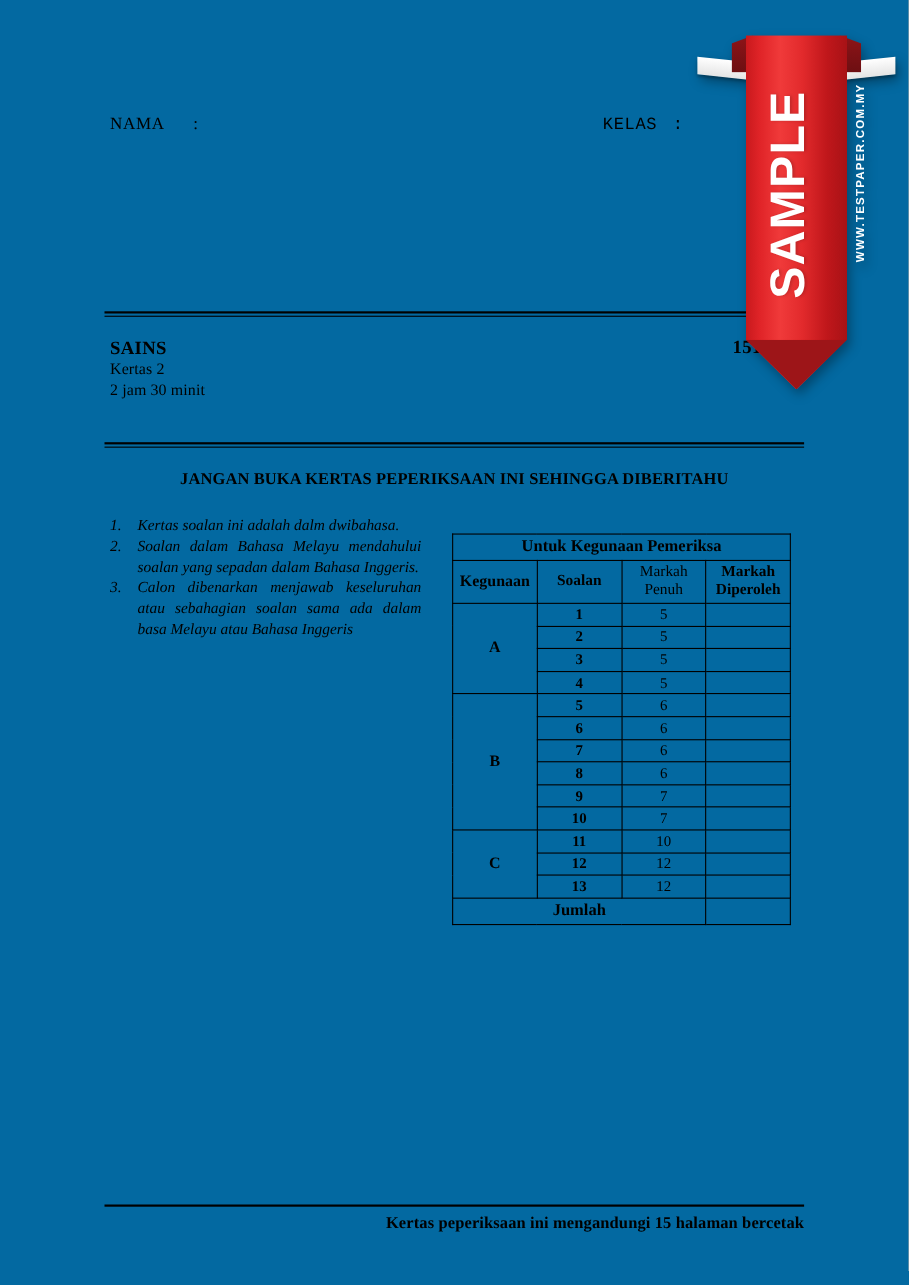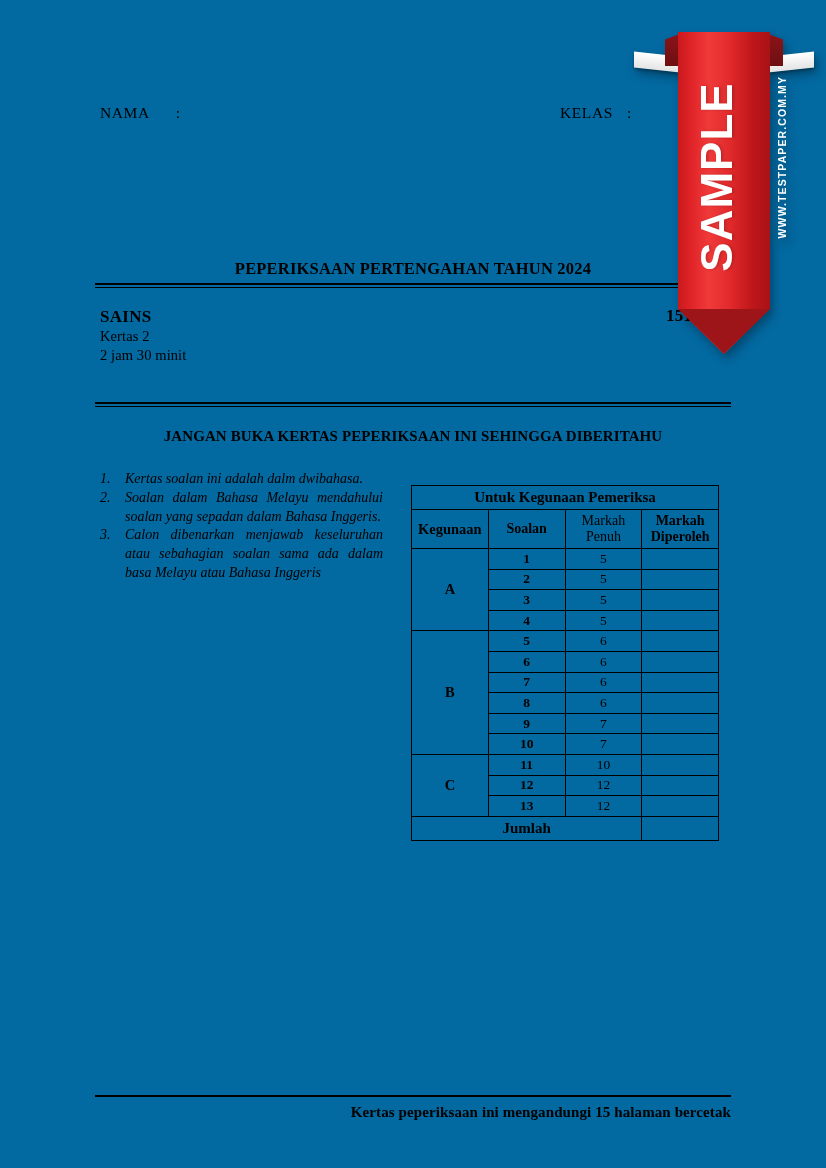--- a/index.html
+++ b/index.html
@@ -27,21 +27,21 @@
     width: 620px;
     height: 24px;
   }
   .idrow .field {
     position: absolute;
     font-size: 15.5px;
     letter-spacing: 0.6px;
     white-space: nowrap;
   }
   .idrow .f-nama { left: 0px; }
-  .idrow .f-kelas { left: 460px; }
+  .idrow .f-kelas { left: 448px; font-family: Liberation Mono, monospace; }
   .idrow .colon {
     display: inline-block;
     padding-left: 26px;
   }
   .idrow .f-kelas .colon { padding-left: 14px; }
 
   
   .exam-title {
     position: absolute;
     top: 259px;
@@ -283,21 +283,20 @@
 
   <div class="idrow">
     <div class="field f-nama">
       <span>NAMA</span><span class="colon">:</span>
     </div>
     <div class="field f-kelas">
       <span>KELAS</span><span class="colon">:</span>
     </div>
   </div>
 
-  <div class="exam-title">PEPERIKSAAN PERTENGAHAN TAHUN 2024</div>
   <div class="rule-double rule-1"></div>
 
   <div class="subject-block">
     <div class="subject-name">SAINS</div>
     <div class="subject-line">Kertas 2</div>
     <div class="subject-line">2 jam 30 minit</div>
     <div class="subject-code">151</div>
   </div>
 
   <div class="rule-double rule-2"></div>

